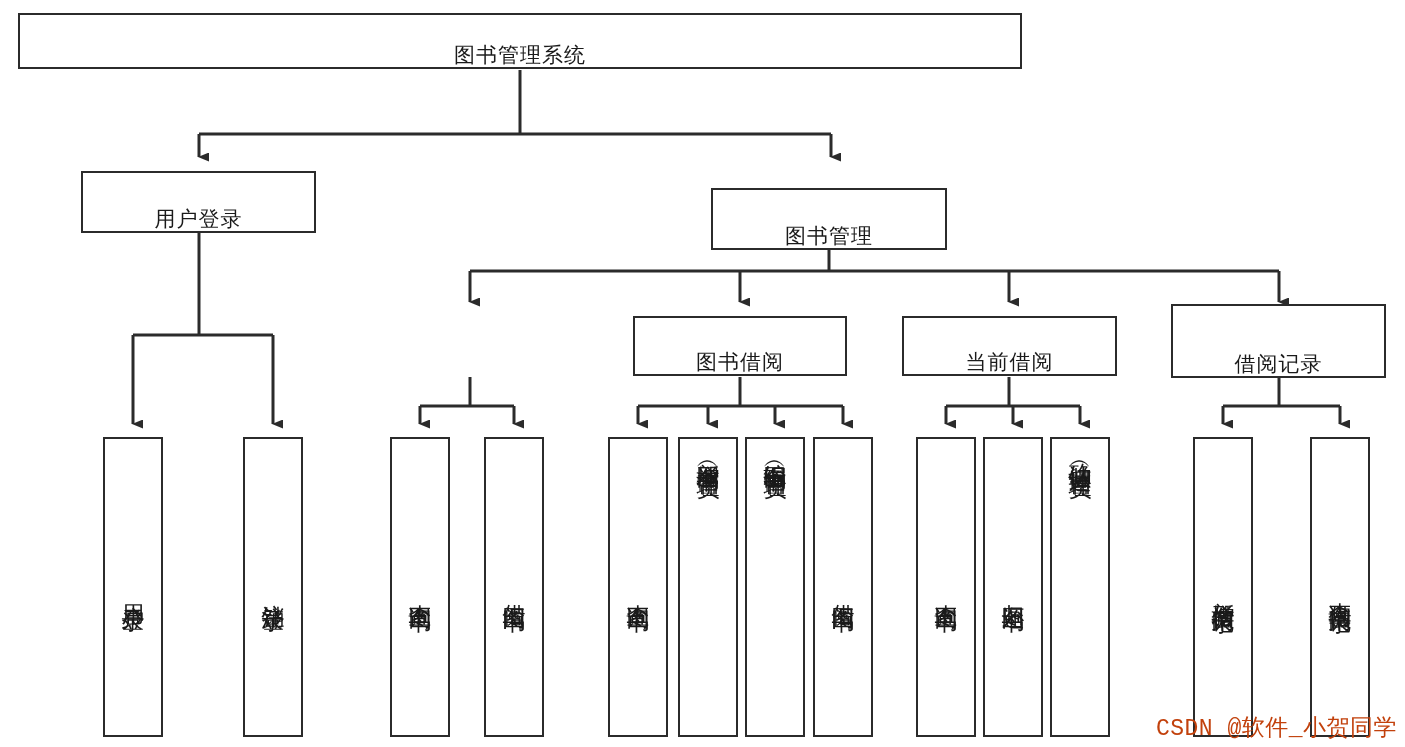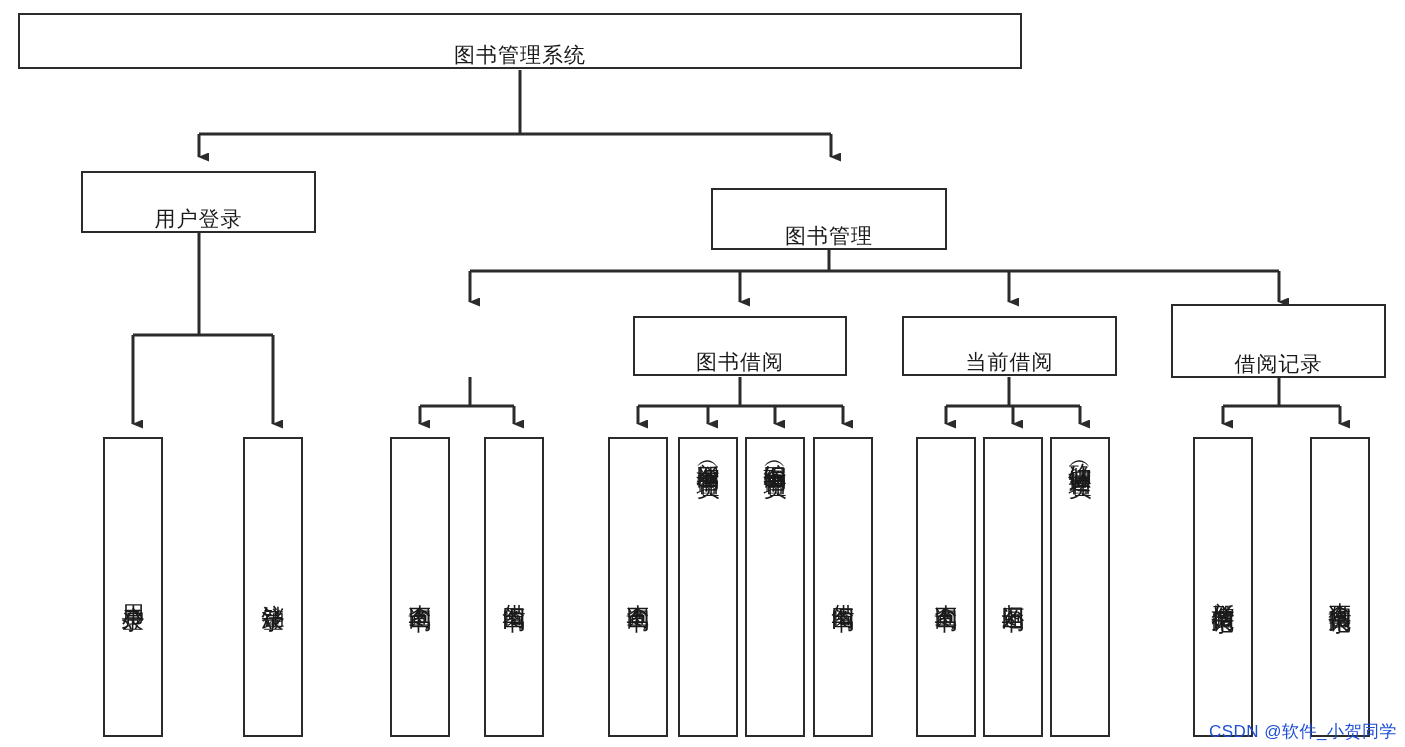--- a/index.html
+++ b/index.html
@@ -61,25 +61,25 @@
   .node.vertical.centered {
     align-items: center;
   }
   .node-label {
     display: block;
   }
   #watermark {
     position: absolute;
     right: 8px;
     bottom: 4px;
-    font-size: 17px;
-    color: #1d4ed8;
+    font-size: 23px;
+    color: #c2410c;
     letter-spacing: 0.5px;
     white-space: nowrap;
-    font-family: Liberation Sans, sans-serif;
+    font-family: Liberation Mono, monospace;
   }
 </style>
 </head>
 <body>
 
 <div id="diagram-root">
 
   <svg class="edges" viewBox="0 0 1405 747" xmlns="http://www.w3.org/2000/svg">
     <defs>
       <marker id="arrowhead" markerWidth="9" markerHeight="11" refX="4.5" refY="10" orient="auto" markerUnits="userSpaceOnUse">

